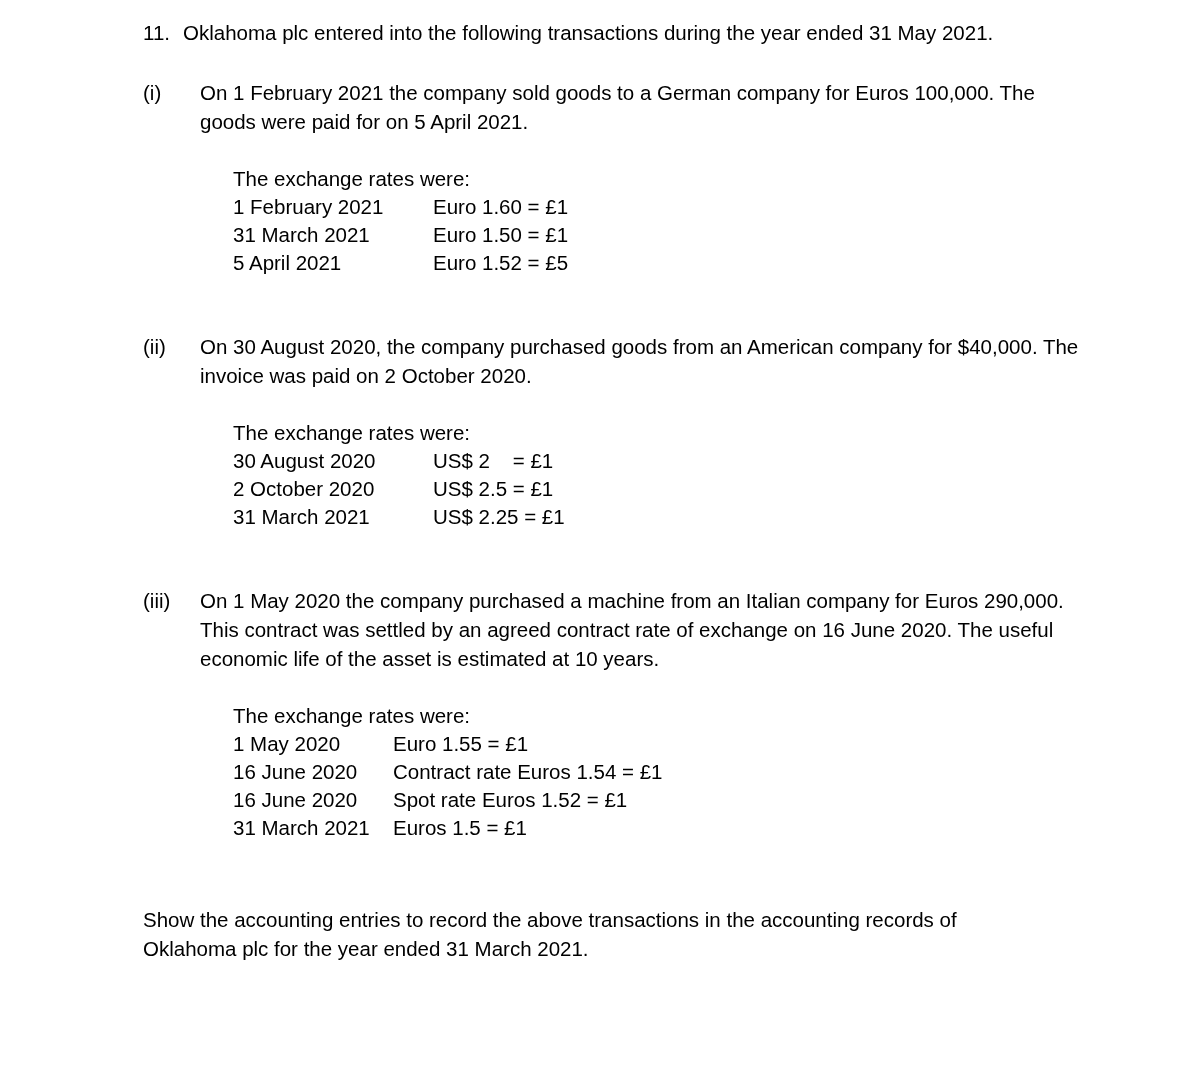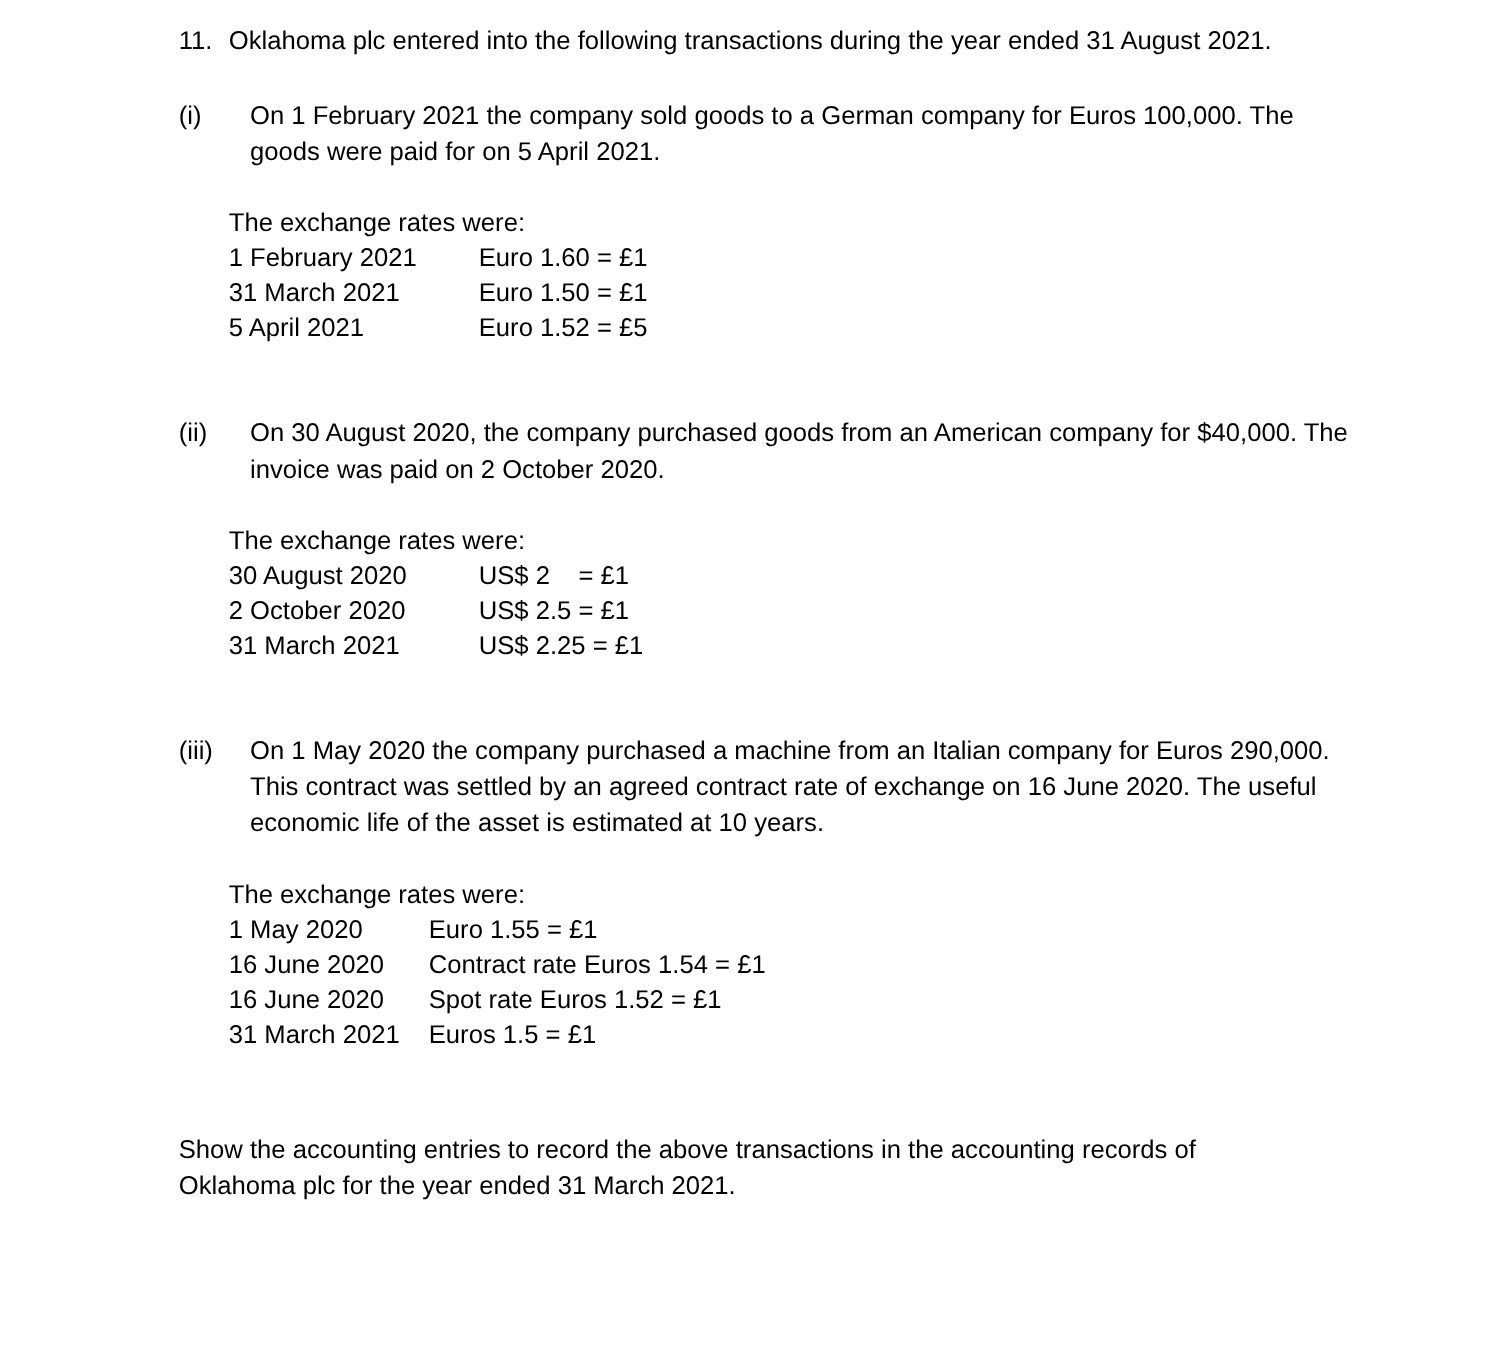--- a/index.html
+++ b/index.html
@@ -65,21 +65,21 @@
   }
   .part-body {
     flex: 1 1 auto;
   }
   .part-text {
     max-width: 890px;
   }
 
   
   .rates {
-    margin-left: 40px;
+    margin-left: 90px;
     font-size: 20.5px;
     line-height: 28px;
     white-space: nowrap;
   }
   .rates-heading { }
 
   .rate-row {
     display: flex;
     align-items: flex-end;
   }
@@ -115,21 +115,21 @@
   .gap-after-required { height: 30px; }
 </style>
 </head>
 <body>
 
 <div class="page">
   <div class="doc">
 
     <div class="question">
       <span class="q-number">11.</span>
-      <span class="q-text">Oklahoma plc entered into the following transactions during the year ended 31 August 2021.</span>
+      <span class="q-text">Oklahoma plc entered into the following transactions during the year ended 31 May 2021.</span>
     </div>
 
     <div class="gap-after-question"></div>
 
     <div class="part">
       <span class="part-marker">(i)</span>
       <span class="part-body">
         <span class="part-text">On 1 February 2021 the company sold goods to a German company for Euros 100,000.  The goods were paid for on 5 April 2021.</span>
       </span>
     </div>

